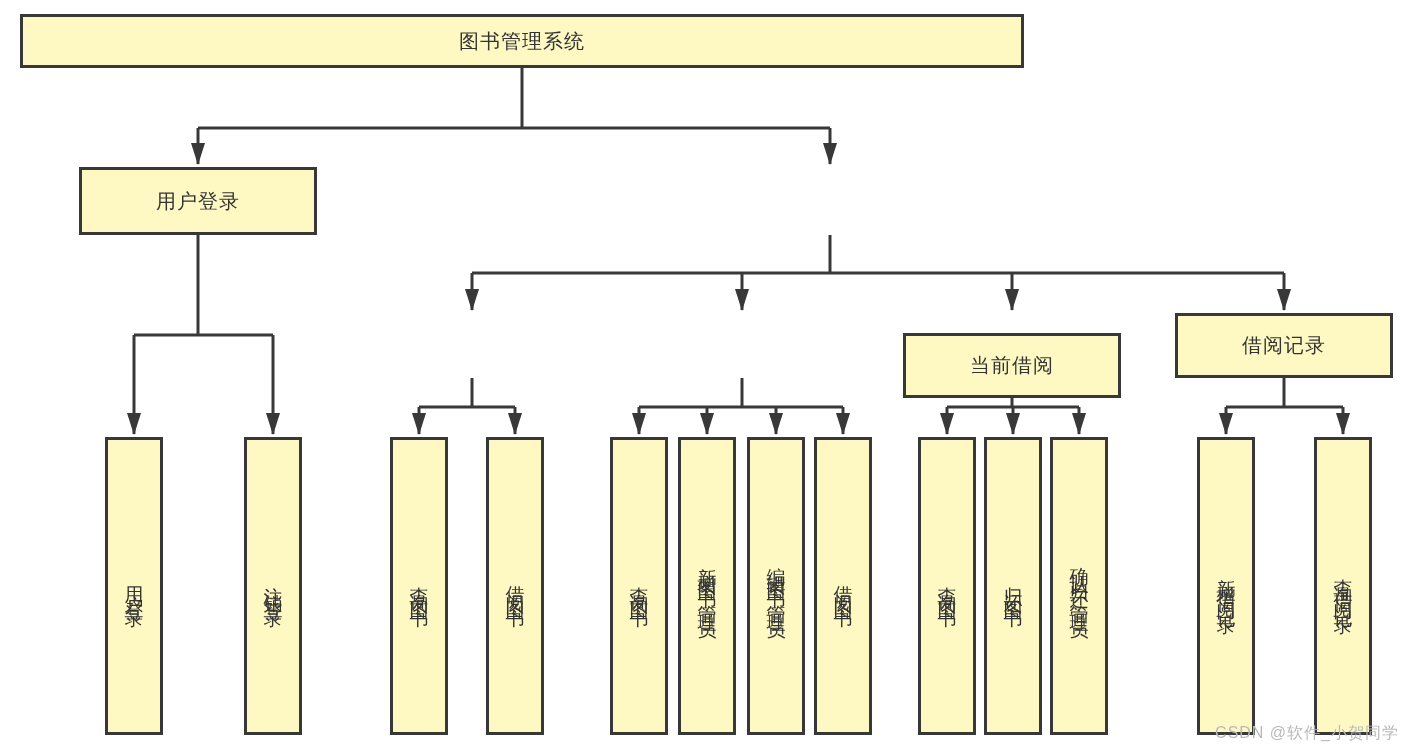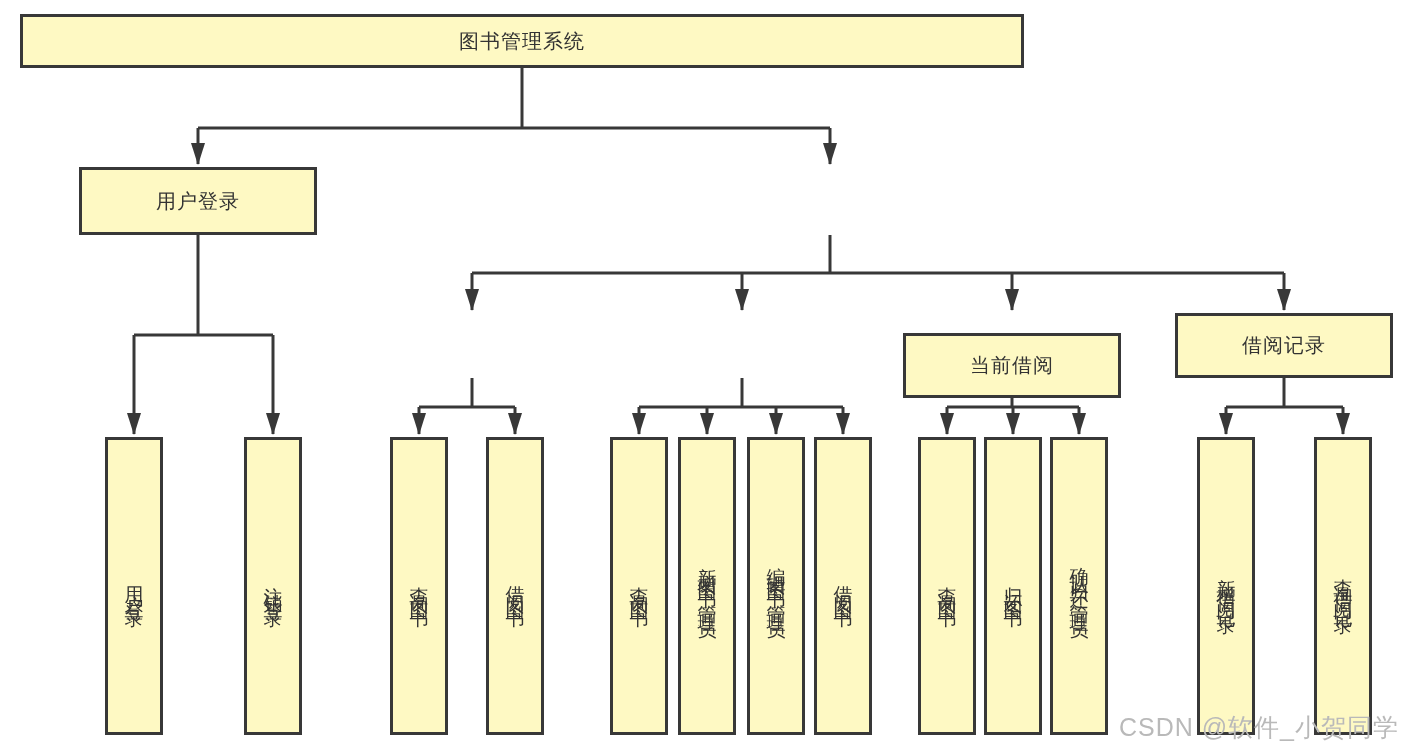--- a/index.html
+++ b/index.html
@@ -33,21 +33,21 @@
     writing-mode: vertical-rl;
     text-orientation: mixed;
     font-size: 19px;
     line-height: 1.15;
     letter-spacing: 0.40em;
   }
   .watermark {
     position: absolute;
     right: 6px;
     bottom: 3px;
-    font-size: 25px;
+    font-size: 16px;
     color: #b9b9b9;
     letter-spacing: 1px;
     z-index: 5;
     white-space: nowrap;
   }
 </style>
 </head>
 <body>
 
 <div class="canvas">

